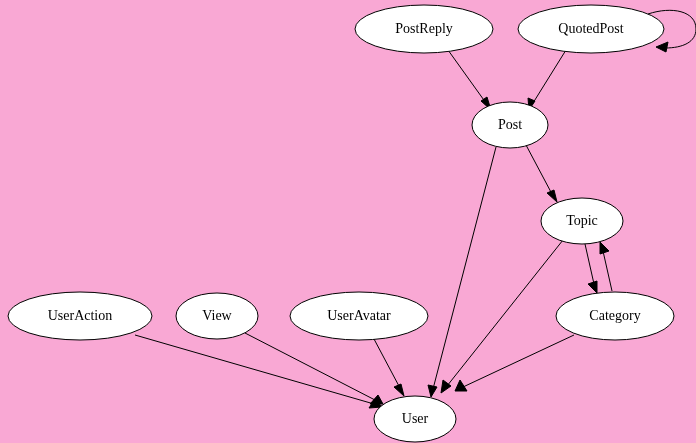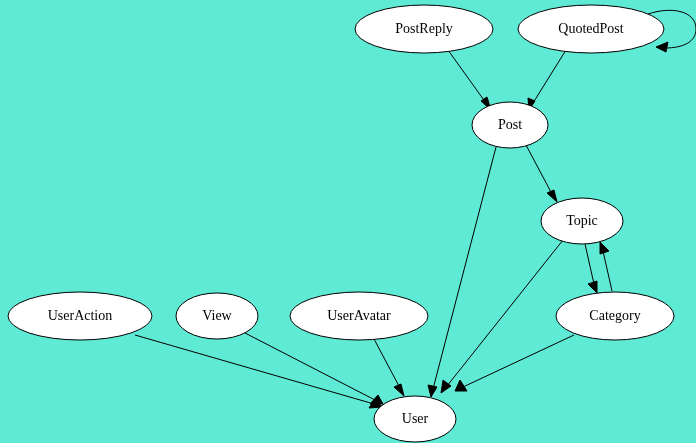--- a/index.html
+++ b/index.html
@@ -4,21 +4,21 @@
 <style>
   html, body {
     margin: 0;
     padding: 0;
     background: #ffffff;
   }
   #graph-root {
     position: relative;
     width: 696px;
     height: 443px;
-    background: #5eead4;
+    background: #f9a8d4;
     overflow: hidden;
     font-family: "Liberation Serif", "DejaVu Serif", serif;
   }
   #graph-svg {
     display: block;
     width: 696px;
     height: 443px;
   }
   .node-ellipse {
     fill: #ffffff;

